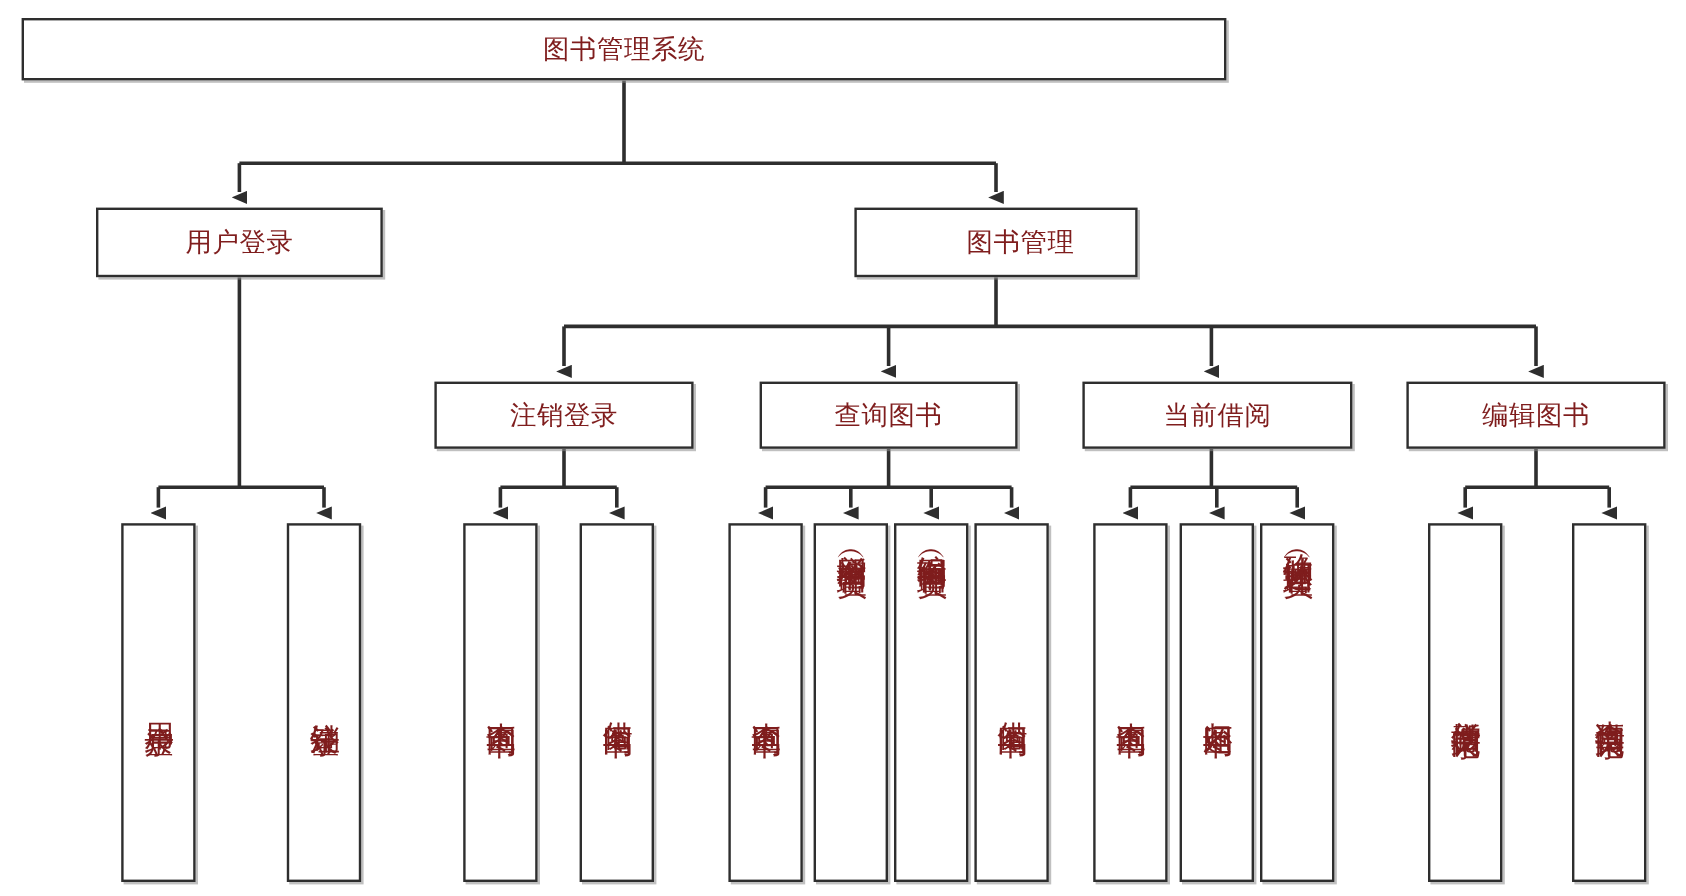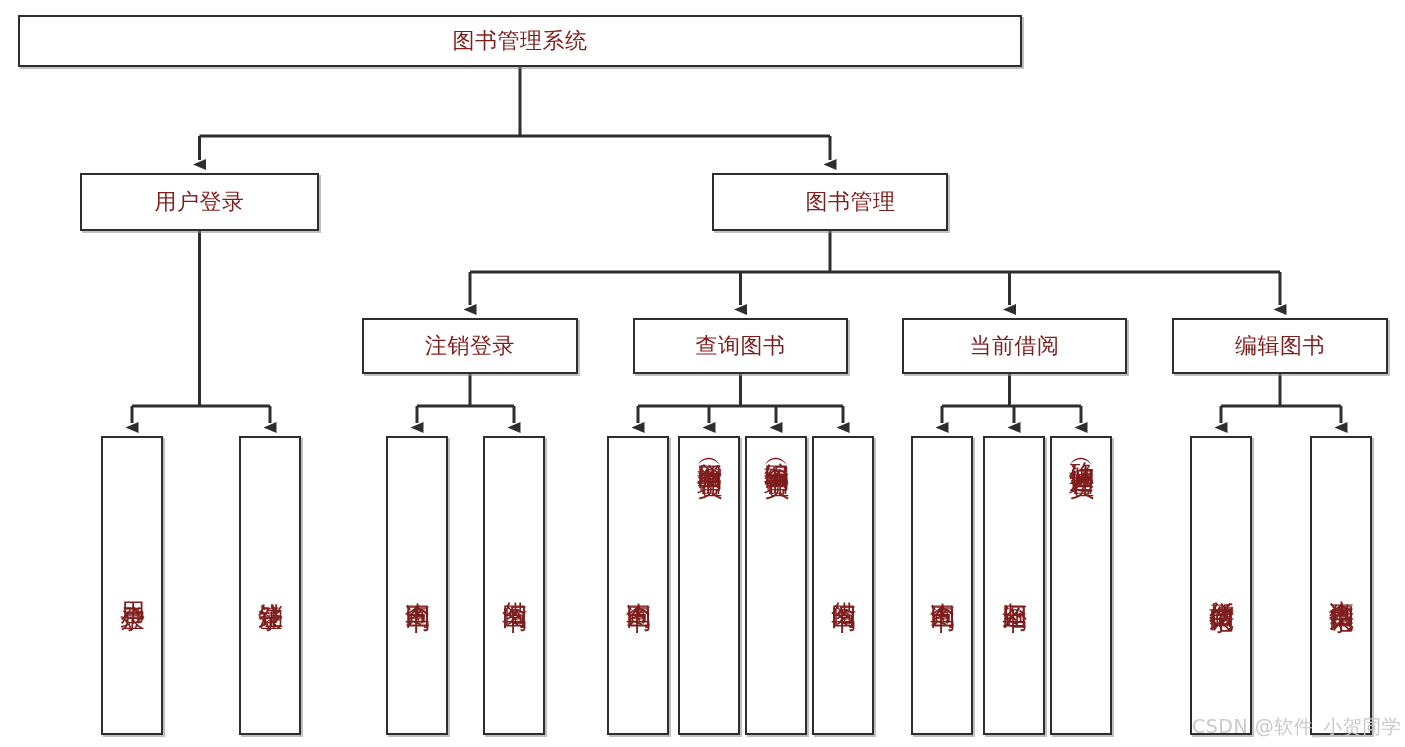--- a/index.html
+++ b/index.html
@@ -171,14 +171,13 @@
         <span class="node-label">确认归还（管理员）</span>
       </div>
       <div class="node vert" style="left: 1190px; top: 436px; width: 62px; height: 299px;">
         <span class="node-label">新增借阅记录</span>
       </div>
       <div class="node vert" style="left: 1310px; top: 436px; width: 62px; height: 299px;">
         <span class="node-label">查询借阅记录</span>
       </div>
     </div>
 
-  <div class="watermark" style="left:1192px; top:714px;">CSDN @软件_小贺同学</div>
 </div>
 
 </body></html>

